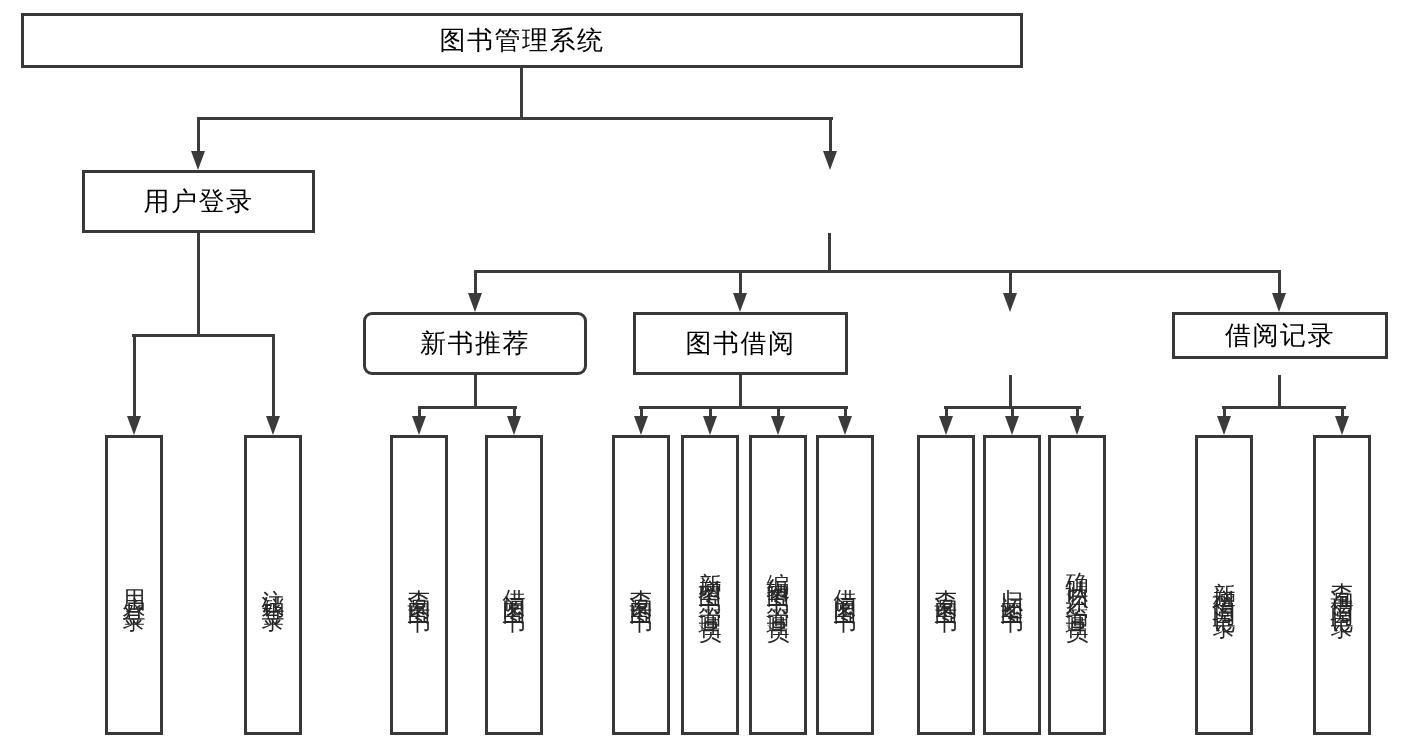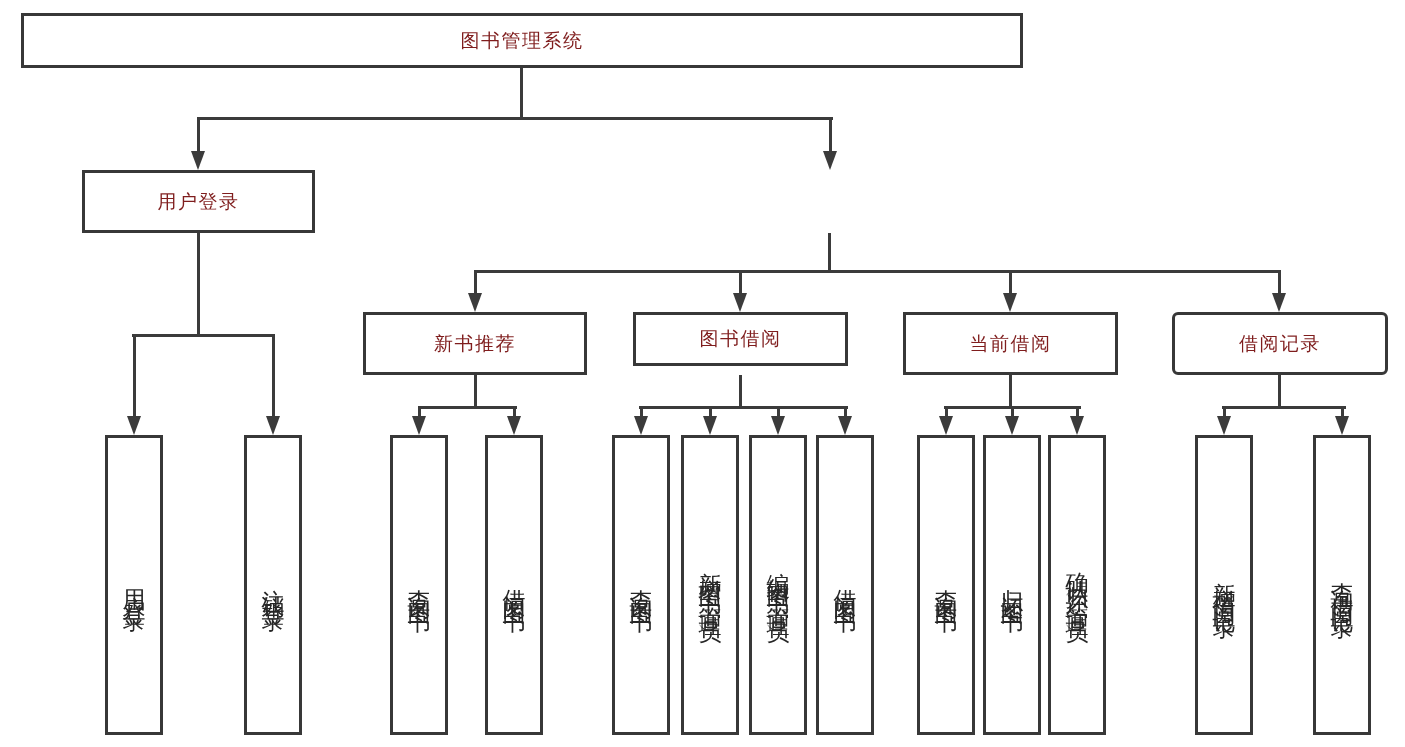--- a/index.html
+++ b/index.html
@@ -4,21 +4,21 @@
 <style>
   html,body{margin:0;padding:0;background:#ffffff;}
   #stage{
     position:relative;width:1405px;height:747px;background:#ffffff;overflow:hidden;
     font-family:"Liberation Sans","DejaVu Sans",sans-serif;
   }
   .box{
     position:absolute;background:#ffffff;border:3px solid #383838;
     box-sizing:border-box;display:flex;align-items:center;justify-content:center;
   }
-  .hlabel{font-size:19px;color:#7f1d1d;letter-spacing:1.5px;white-space:nowrap;}
+  .hlabel{font-size:26px;color:#000000;letter-spacing:1.5px;white-space:nowrap;}
   .vlabel{
     writing-mode:vertical-rl;text-orientation:mixed;
     font-size:23px;color:#262626;letter-spacing:7px;line-height:1;white-space:nowrap;
   }
   .ln{position:absolute;background:#3b3b3b;}
   .ar{
     position:absolute;width:0;height:0;
     border-left:7px solid transparent;border-right:7px solid transparent;
     border-top:19px solid #3b3b3b;
   }
@@ -33,30 +33,27 @@
 <div id="stage">
 
   <div class="box" style="left:21px;top:13px;width:1002px;height:55px;">
     <span class="hlabel">图书管理系统</span>
   </div>
 
   <div class="box" style="left:82px;top:170px;width:233px;height:63px;">
     <span class="hlabel">用户登录</span>
   </div>
 
-  <div class="box" style="left:363px;top:312px;width:224px;height:63px;">
+  <div class="box" style="left:363px;top:312px;width:224px;height:63px;border-radius:9px;">
     <span class="hlabel">新书推荐</span>
   </div>
-  <div class="box" style="left:633px;top:312px;width:215px;height:54px;">
+  <div class="box" style="left:633px;top:312px;width:215px;height:63px;">
     <span class="hlabel">图书借阅</span>
   </div>
-  <div class="box" style="left:903px;top:312px;width:215px;height:63px;">
-    <span class="hlabel">当前借阅</span>
-  </div>
-  <div class="box" style="left:1172px;top:312px;width:216px;height:63px;border-radius:6px;">
+  <div class="box" style="left:1172px;top:312px;width:216px;height:47px;">
     <span class="hlabel">借阅记录</span>
   </div>
 
   <div class="box" style="left:105px;top:435px;width:58px;height:300px;">
     <span class="vlabel">用户登录</span>
   </div>
   <div class="box" style="left:244px;top:435px;width:58px;height:300px;">
     <span class="vlabel">注销登录</span>
   </div>
   <div class="box" style="left:390px;top:435px;width:58px;height:300px;">

